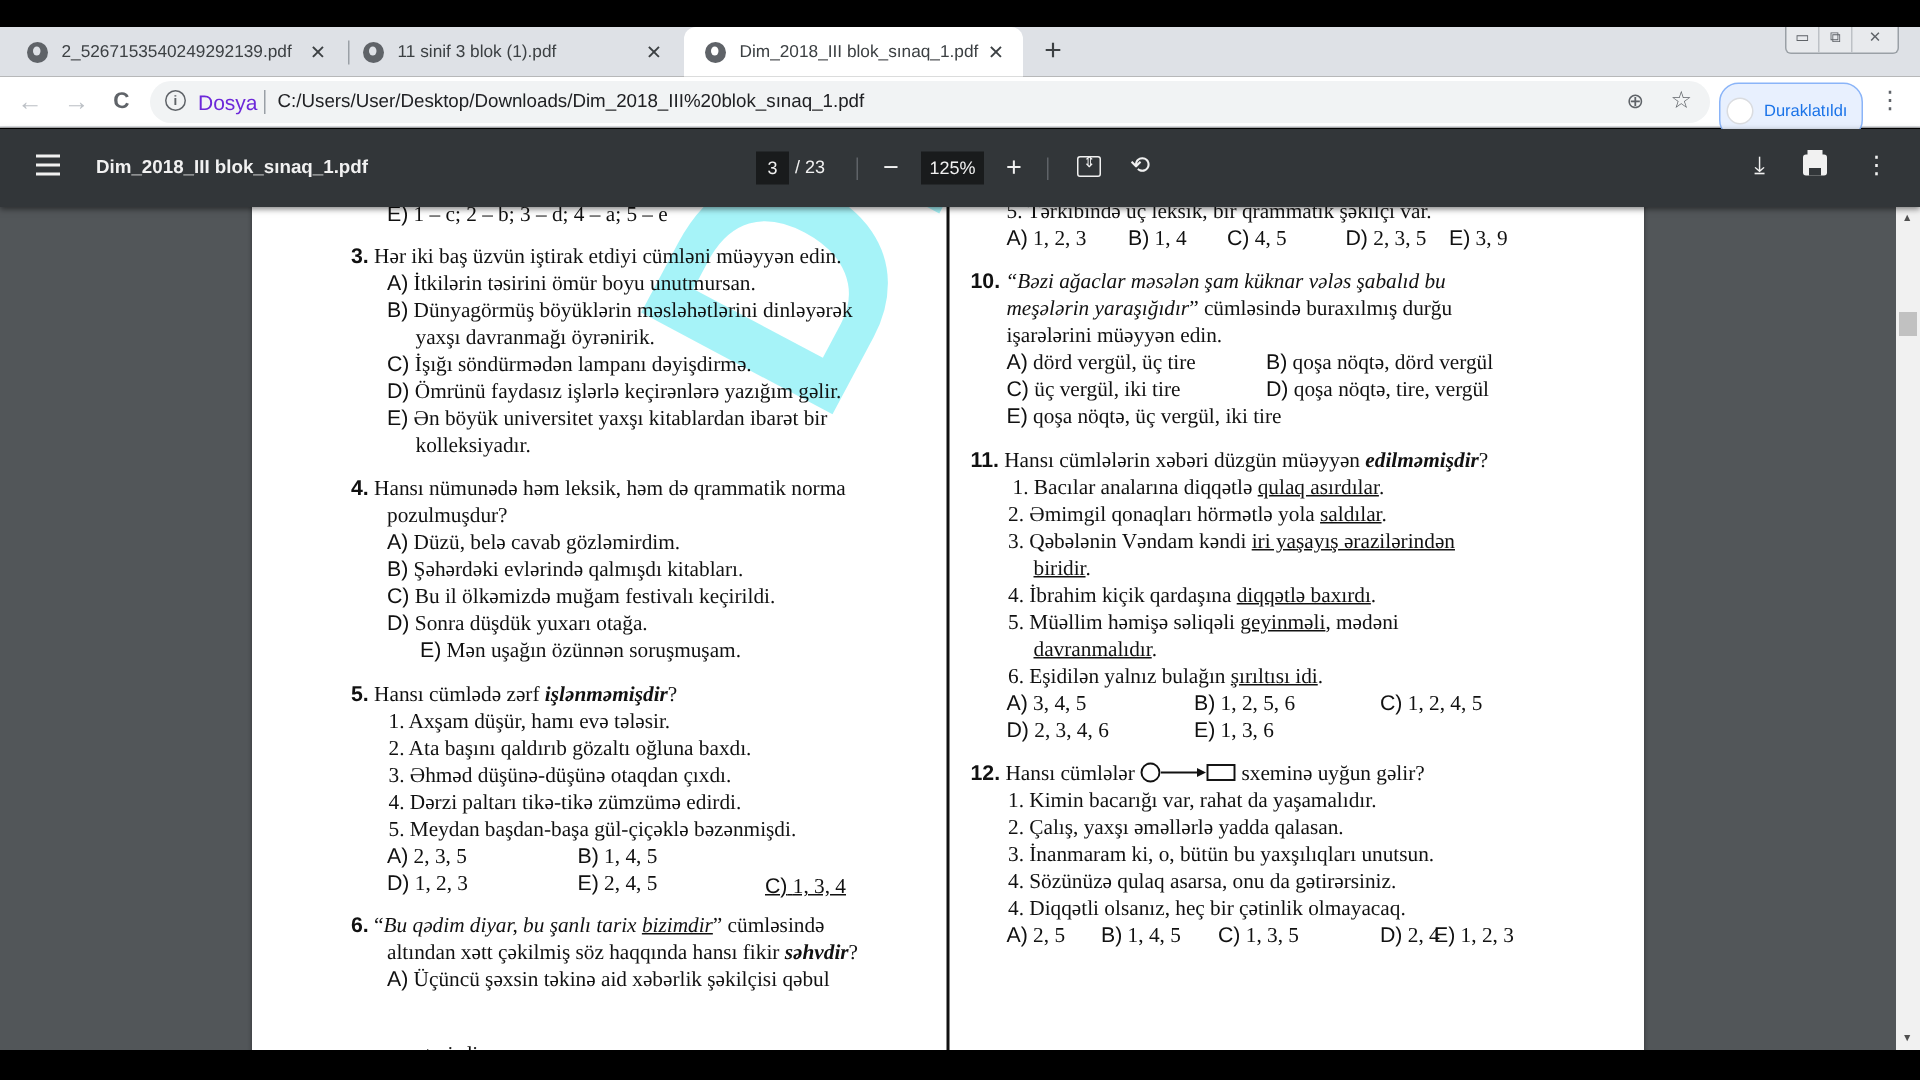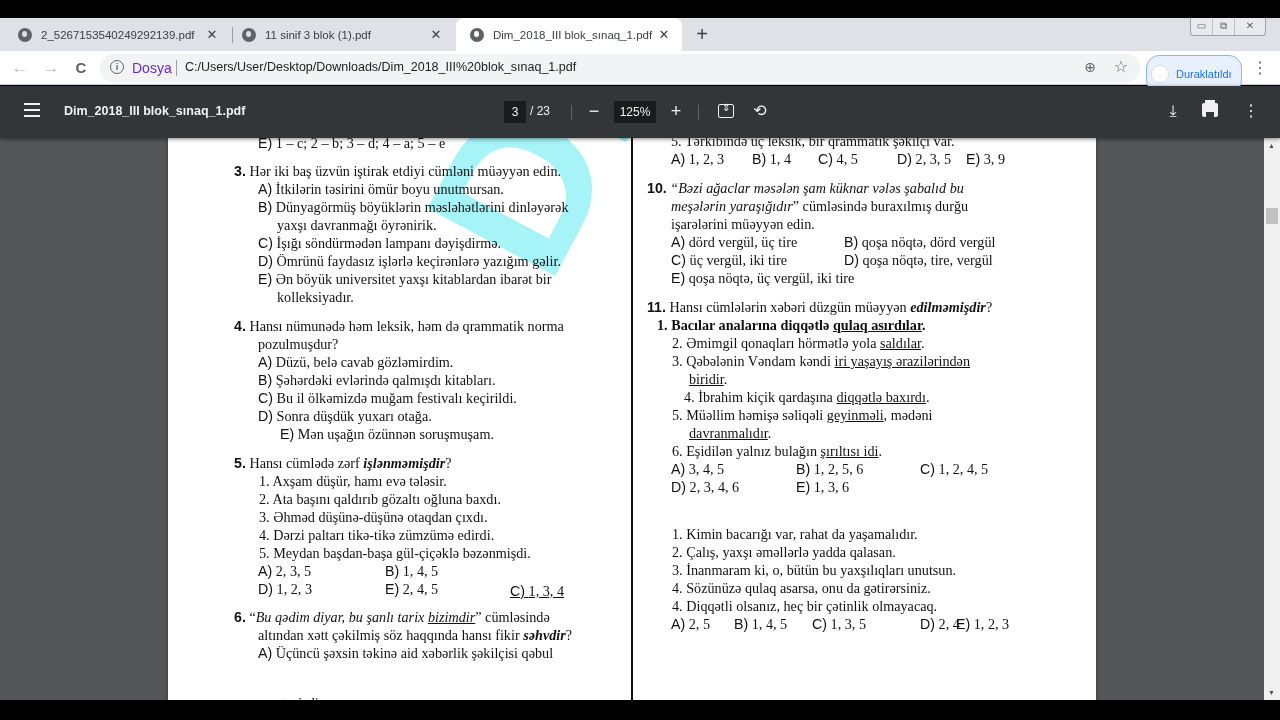--- a/index.html
+++ b/index.html
@@ -192,34 +192,44 @@
       <div class="txt" style="left:479px;top:61px;"><span class="qnum">10.</span> <span class="it">“Bəzi ağaclar məsələn şam küknar vələs şabalıd bu</span></div>
       <div class="txt" style="left:503px;top:79px;"><span class="it">meşələrin yaraşığıdır</span><span>” cümləsində buraxılmış durğu</span></div>
       <div class="txt" style="left:503px;top:97px;">işarələrini müəyyən edin.</div>
       <div class="txt" style="left:503px;top:115px;"><span class="opt-l">A)</span> <span>dörd vergül, üç tire</span></div>
       <div class="txt" style="left:676px;top:115px;"><span class="opt-l">B)</span> <span>qoşa nöqtə, dörd vergül</span></div>
       <div class="txt" style="left:503px;top:133px;"><span class="opt-l">C)</span> <span>üç vergül, iki tire</span></div>
       <div class="txt" style="left:676px;top:133px;"><span class="opt-l">D)</span> <span>qoşa nöqtə, tire, vergül</span></div>
       <div class="txt" style="left:503px;top:151px;"><span class="opt-l">E)</span> <span>qoşa nöqtə, üç vergül, iki tire</span></div>
 
       <div class="txt" style="left:479px;top:180px;"><span class="qnum">11.</span> <span>Hansı cümlələrin xəbəri düzgün müəyyən </span><span class="bi">edilməmişdir</span><span>?</span></div>
-      <div class="txt" style="left:489px;top:198px;font-weight:bold;"><span>1. Bacılar analarına diqqətlə </span><span class="u">qulaq asırdılar</span><span>.</span></div>
+      <div class="txt" style="left:507px;top:198px;"><span>1. Bacılar analarına diqqətlə </span><span class="u">qulaq asırdılar</span><span>.</span></div>
       <div class="txt" style="left:504px;top:216px;"><span>2. Əmimgil qonaqları hörmətlə yola </span><span class="u">saldılar</span><span>.</span></div>
       <div class="txt" style="left:504px;top:234px;"><span>3. Qəbələnin Vəndam kəndi </span><span class="u">iri yaşayış ərazilərindən</span><span></span></div>
       <div class="txt" style="left:521px;top:252px;"><span></span><span class="u">biridir</span><span>.</span></div>
-      <div class="txt" style="left:504px;top:270px;margin-left:12px;"><span>4. İbrahim kiçik qardaşına </span><span class="u">diqqətlə baxırdı</span><span>.</span></div>
+      <div class="txt" style="left:504px;top:270px;"><span>4. İbrahim kiçik qardaşına </span><span class="u">diqqətlə baxırdı</span><span>.</span></div>
       <div class="txt" style="left:504px;top:288px;"><span>5. Müəllim həmişə səliqəli </span><span class="u">geyinməli</span><span>, mədəni</span></div>
       <div class="txt" style="left:521px;top:306px;"><span></span><span class="u">davranmalıdır</span><span>.</span></div>
       <div class="txt" style="left:504px;top:324px;"><span>6. Eşidilən yalnız bulağın </span><span class="u">şırıltısı idi</span><span>.</span></div>
       <div class="txt" style="left:503px;top:342px;"><span class="opt-l">A)</span> <span>3, 4, 5</span></div>
       <div class="txt" style="left:628px;top:342px;"><span class="opt-l">B)</span> <span>1, 2, 5, 6</span></div>
       <div class="txt" style="left:752px;top:342px;"><span class="opt-l">C)</span> <span>1, 2, 4, 5</span></div>
       <div class="txt" style="left:503px;top:360px;"><span class="opt-l">D)</span> <span>2, 3, 4, 6</span></div>
       <div class="txt" style="left:628px;top:360px;"><span class="opt-l">E)</span> <span>1, 3, 6</span></div>
 
+      <div class="txt" style="left:479px;top:389px;">
+        <span class="qnum">12.</span> <span>Hansı cümlələr</span>
+        <svg width="64" height="14" viewBox="0 0 64 14" style="vertical-align:-2px;">
+          <circle cx="7" cy="7" r="6" fill="none" stroke="#111" stroke-width="1.3"></circle>
+          <line x1="14" y1="7" x2="38" y2="7" stroke="#111" stroke-width="1.3"></line>
+          <polygon points="38,4 44,7 38,10" fill="#111"></polygon>
+          <rect x="45" y="2" width="18" height="10" fill="none" stroke="#111" stroke-width="1.3"></rect>
+        </svg>
+        <span>sxeminə uyğun gəlir?</span>
+      </div>
       <div class="txt" style="left:504px;top:407px;">1. Kimin bacarığı var, rahat da yaşamalıdır.</div>
       <div class="txt" style="left:504px;top:425px;">2. Çalış, yaxşı əməllərlə yadda qalasan.</div>
       <div class="txt" style="left:504px;top:443px;">3. İnanmaram ki, o, bütün bu yaxşılıqları unutsun.</div>
       <div class="txt" style="left:504px;top:461px;">4. Sözünüzə qulaq asarsa, onu da gətirərsiniz.</div>
       <div class="txt" style="left:504px;top:479px;">4. Diqqətli olsanız, heç bir çətinlik olmayacaq.</div>
       <div class="txt" style="left:503px;top:497px;"><span class="opt-l">A)</span> <span>2, 5</span></div>
       <div class="txt" style="left:566px;top:497px;"><span class="opt-l">B)</span> <span>1, 4, 5</span></div>
       <div class="txt" style="left:644px;top:497px;"><span class="opt-l">C)</span> <span>1, 3, 5</span></div>
       <div class="txt" style="left:724px;top:497px;margin-left:28px;"><span class="opt-l">D)</span> <span>2, 4</span></div>
       <div class="txt" style="left:788px;top:497px;"><span class="opt-l">E)</span> <span>1, 2, 3</span></div>

